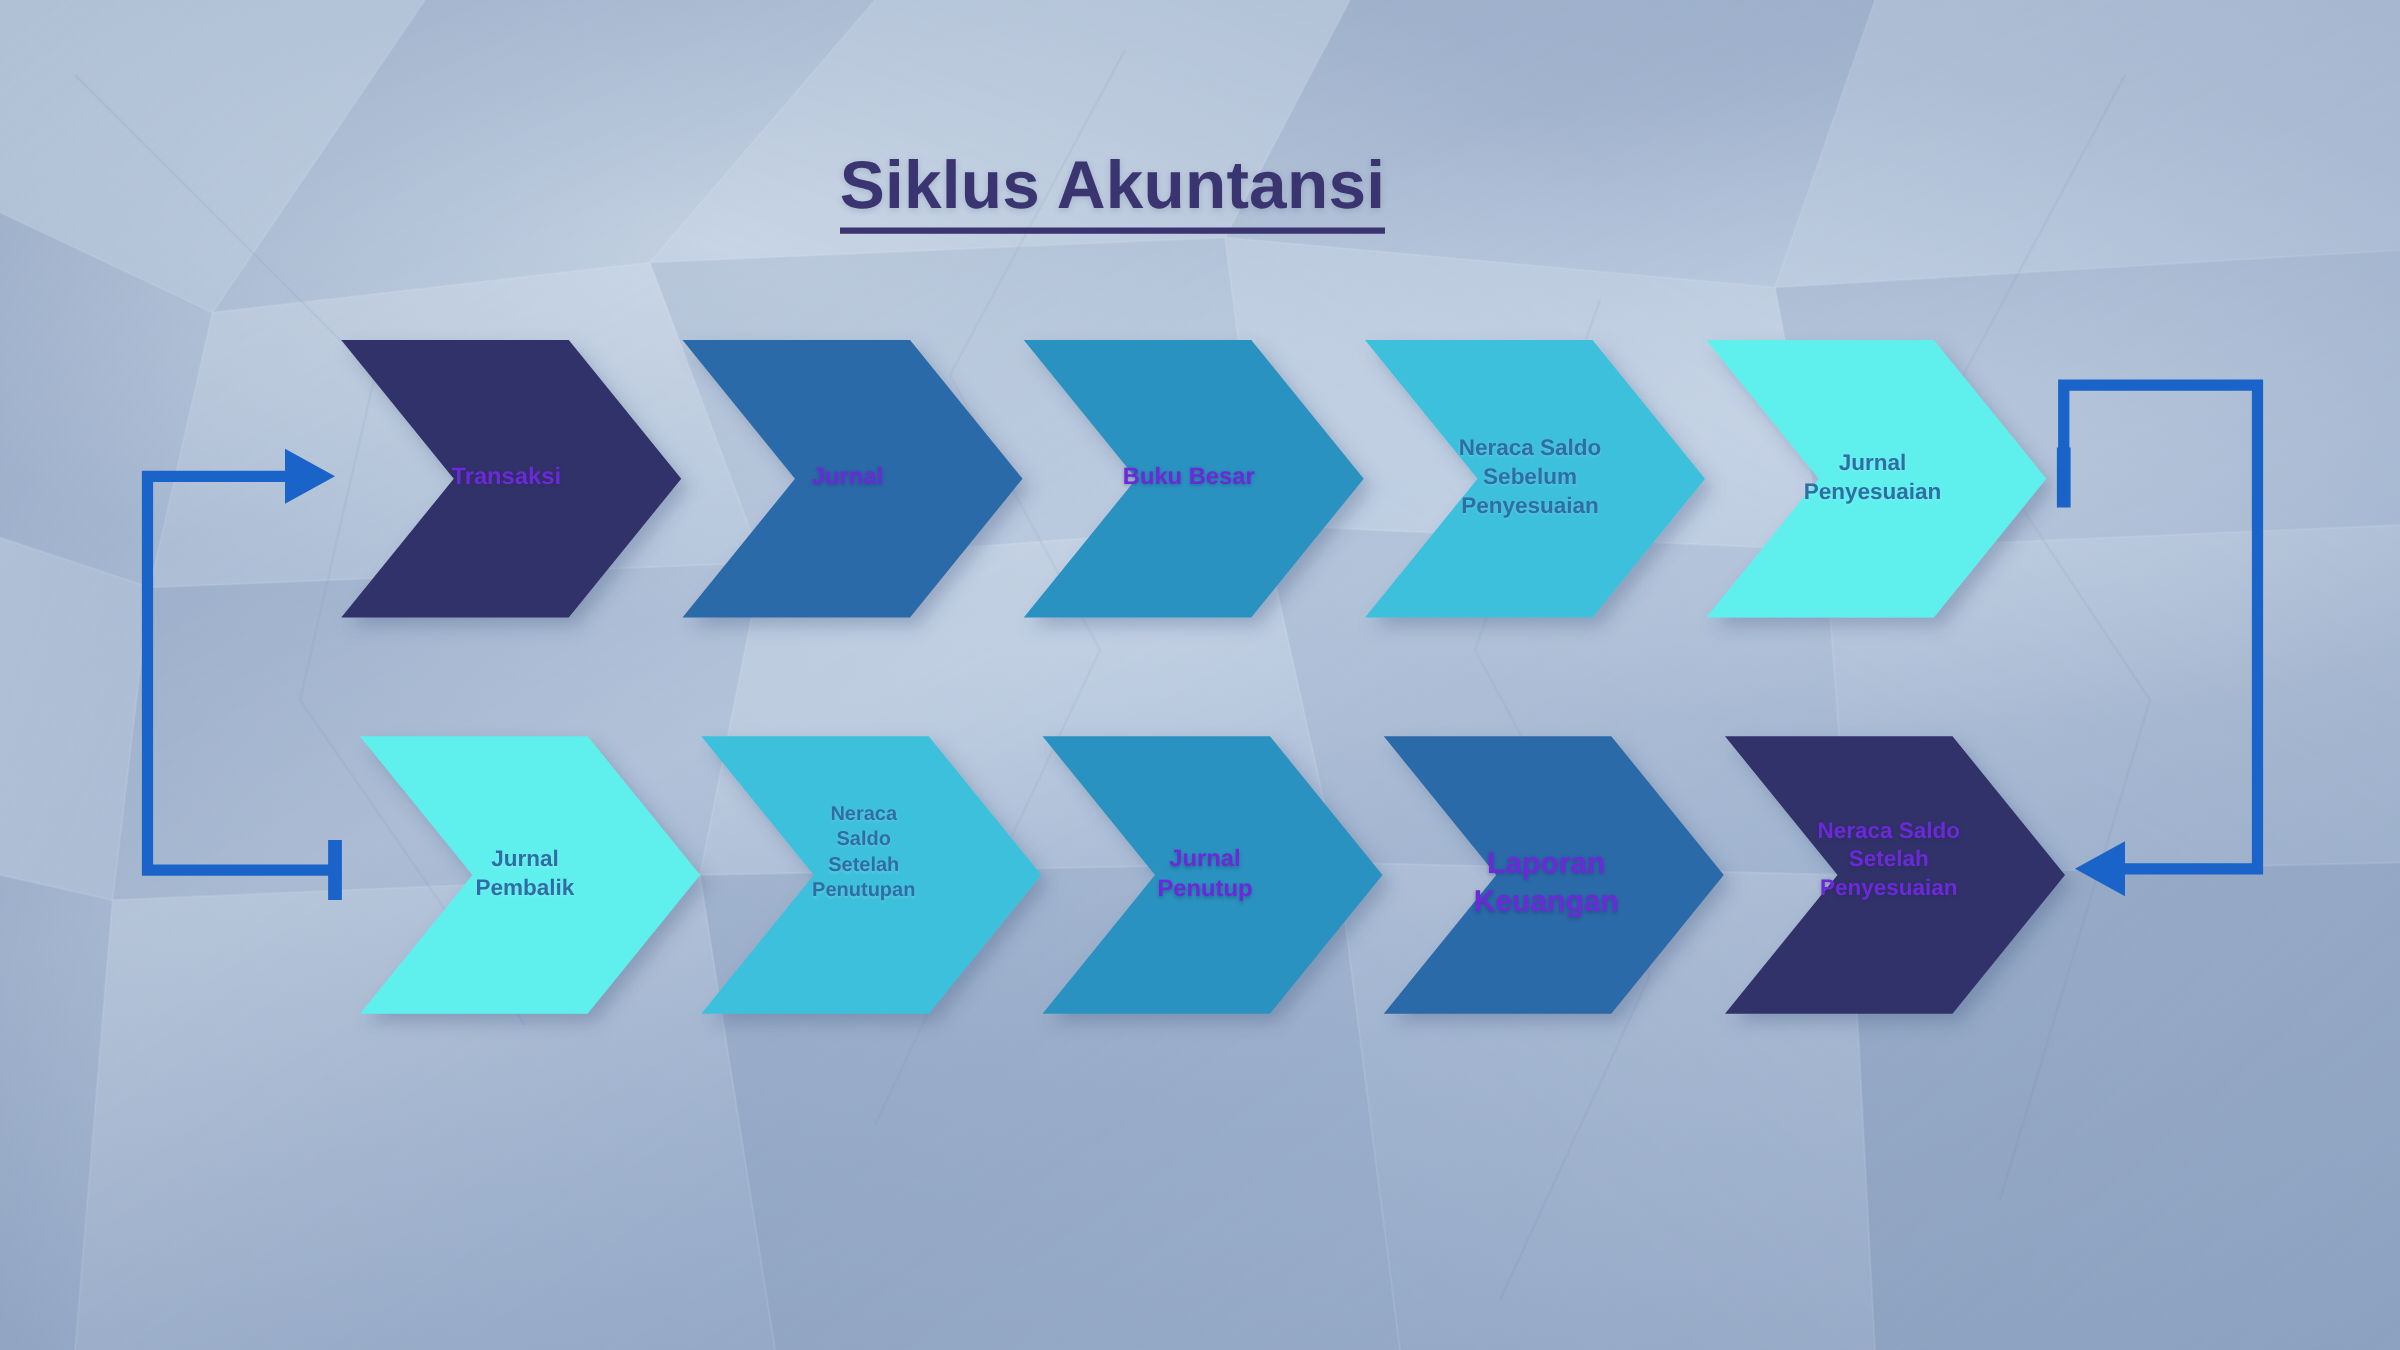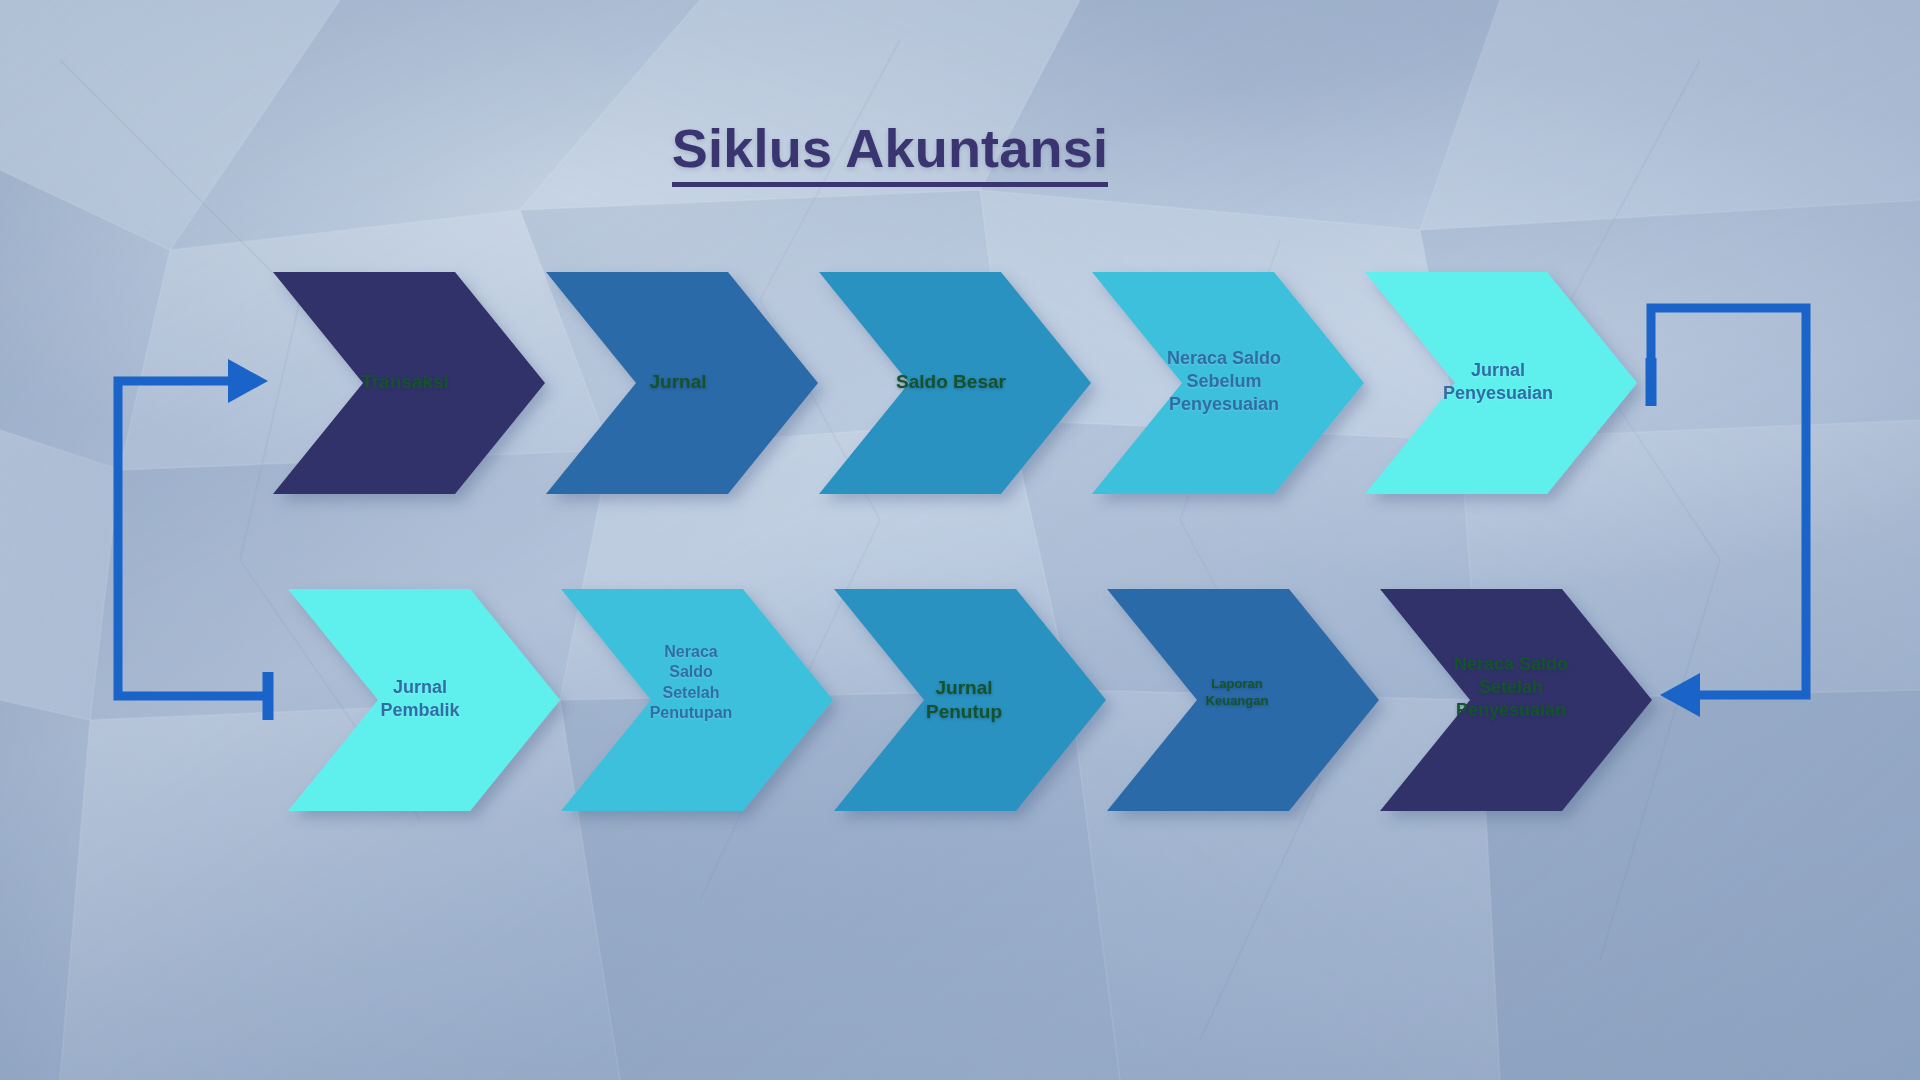--- a/index.html
+++ b/index.html
@@ -39,21 +39,21 @@
   #flow{position:absolute;inset:0;z-index:4;}
 
   
   .chev-label{
     position:absolute;z-index:6;
     text-align:center;font-weight:bold;
     line-height:1.28;
     pointer-events:none;
     white-space:pre-line;
   }
-  .lbl-light{color:#14532d;text-shadow:0 1px 3px rgba(20,40,70,.35);text-align:center;}
+  .lbl-light{color:#6d28d9;text-shadow:0 1px 3px rgba(20,40,70,.35);text-align:center;}
   .lbl-dark{color:#2f6ea4;text-shadow:0 1px 2px rgba(255,255,255,.18);}
 </style>
 </head>
 <body>
 
 <div id="bg">
   <div class="base"></div>
   <svg class="creases" viewBox="0 0 1920 1080" preserveAspectRatio="none">
     <defs>
       <linearGradient id="cl" x1="0" y1="0" x2="1" y2="1">
@@ -145,32 +145,32 @@
     <polygon filter="url(#shadow)" fill="#5ef0ee" points="288,589 470,589 560,700 470,811 288,811 378,700"></polygon>
     <polygon filter="url(#shadow)" fill="#3dc0dc" points="561,589 743,589 833,700 743,811 561,811 651,700"></polygon>
     <polygon filter="url(#shadow)" fill="#2b92c0" points="834,589 1016,589 1106,700 1016,811 834,811 924,700"></polygon>
     <polygon filter="url(#shadow)" fill="#2b6aa8" points="1107,589 1289,589 1379,700 1289,811 1107,811 1197,700"></polygon>
     <polygon filter="url(#shadow)" fill="#33316b" points="1380,589 1562,589 1652,700 1562,811 1380,811 1470,700"></polygon>
   </g>
 </svg>
 
 <div class="chev-label lbl-light" style="left:310px;top:370px;width:190px;font-size:19px;">Transaksi</div>
 <div class="chev-label lbl-light" style="left:583px;top:370px;width:190px;font-size:19px;">Jurnal</div>
-<div class="chev-label lbl-light" style="left:856px;top:370px;width:190px;font-size:19px;">Saldo Besar</div>
+<div class="chev-label lbl-light" style="left:856px;top:370px;width:190px;font-size:19px;">Buku Besar</div>
 <div class="chev-label lbl-dark" style="left:1125px;top:347px;width:198px;font-size:18px;">Neraca Saldo
 Sebelum
 Penyesuaian</div>
 <div class="chev-label lbl-dark" style="left:1400px;top:359px;width:196px;font-size:18px;">Jurnal
 Penyesuaian</div>
 
 <div class="chev-label lbl-dark" style="left:325px;top:676px;width:190px;font-size:18px;">Jurnal
 Pembalik</div>
 <div class="chev-label lbl-dark" style="left:596px;top:642px;width:190px;font-size:16px;">Neraca
 Saldo
 Setelah
 Penutupan</div>
 <div class="chev-label lbl-light" style="left:869px;top:676px;width:190px;font-size:19px;">Jurnal
 Penutup</div>
-<div class="chev-label lbl-light" style="left:1142px;top:676px;width:190px;font-size:13px;">Laporan
+<div class="chev-label lbl-light" style="left:1142px;top:676px;width:190px;font-size:24px;">Laporan
 Keuangan</div>
 <div class="chev-label lbl-light" style="left:1412px;top:653px;width:198px;font-size:18px;">Neraca Saldo
 Setelah
 Penyesuaian</div>
 
 </body></html>

